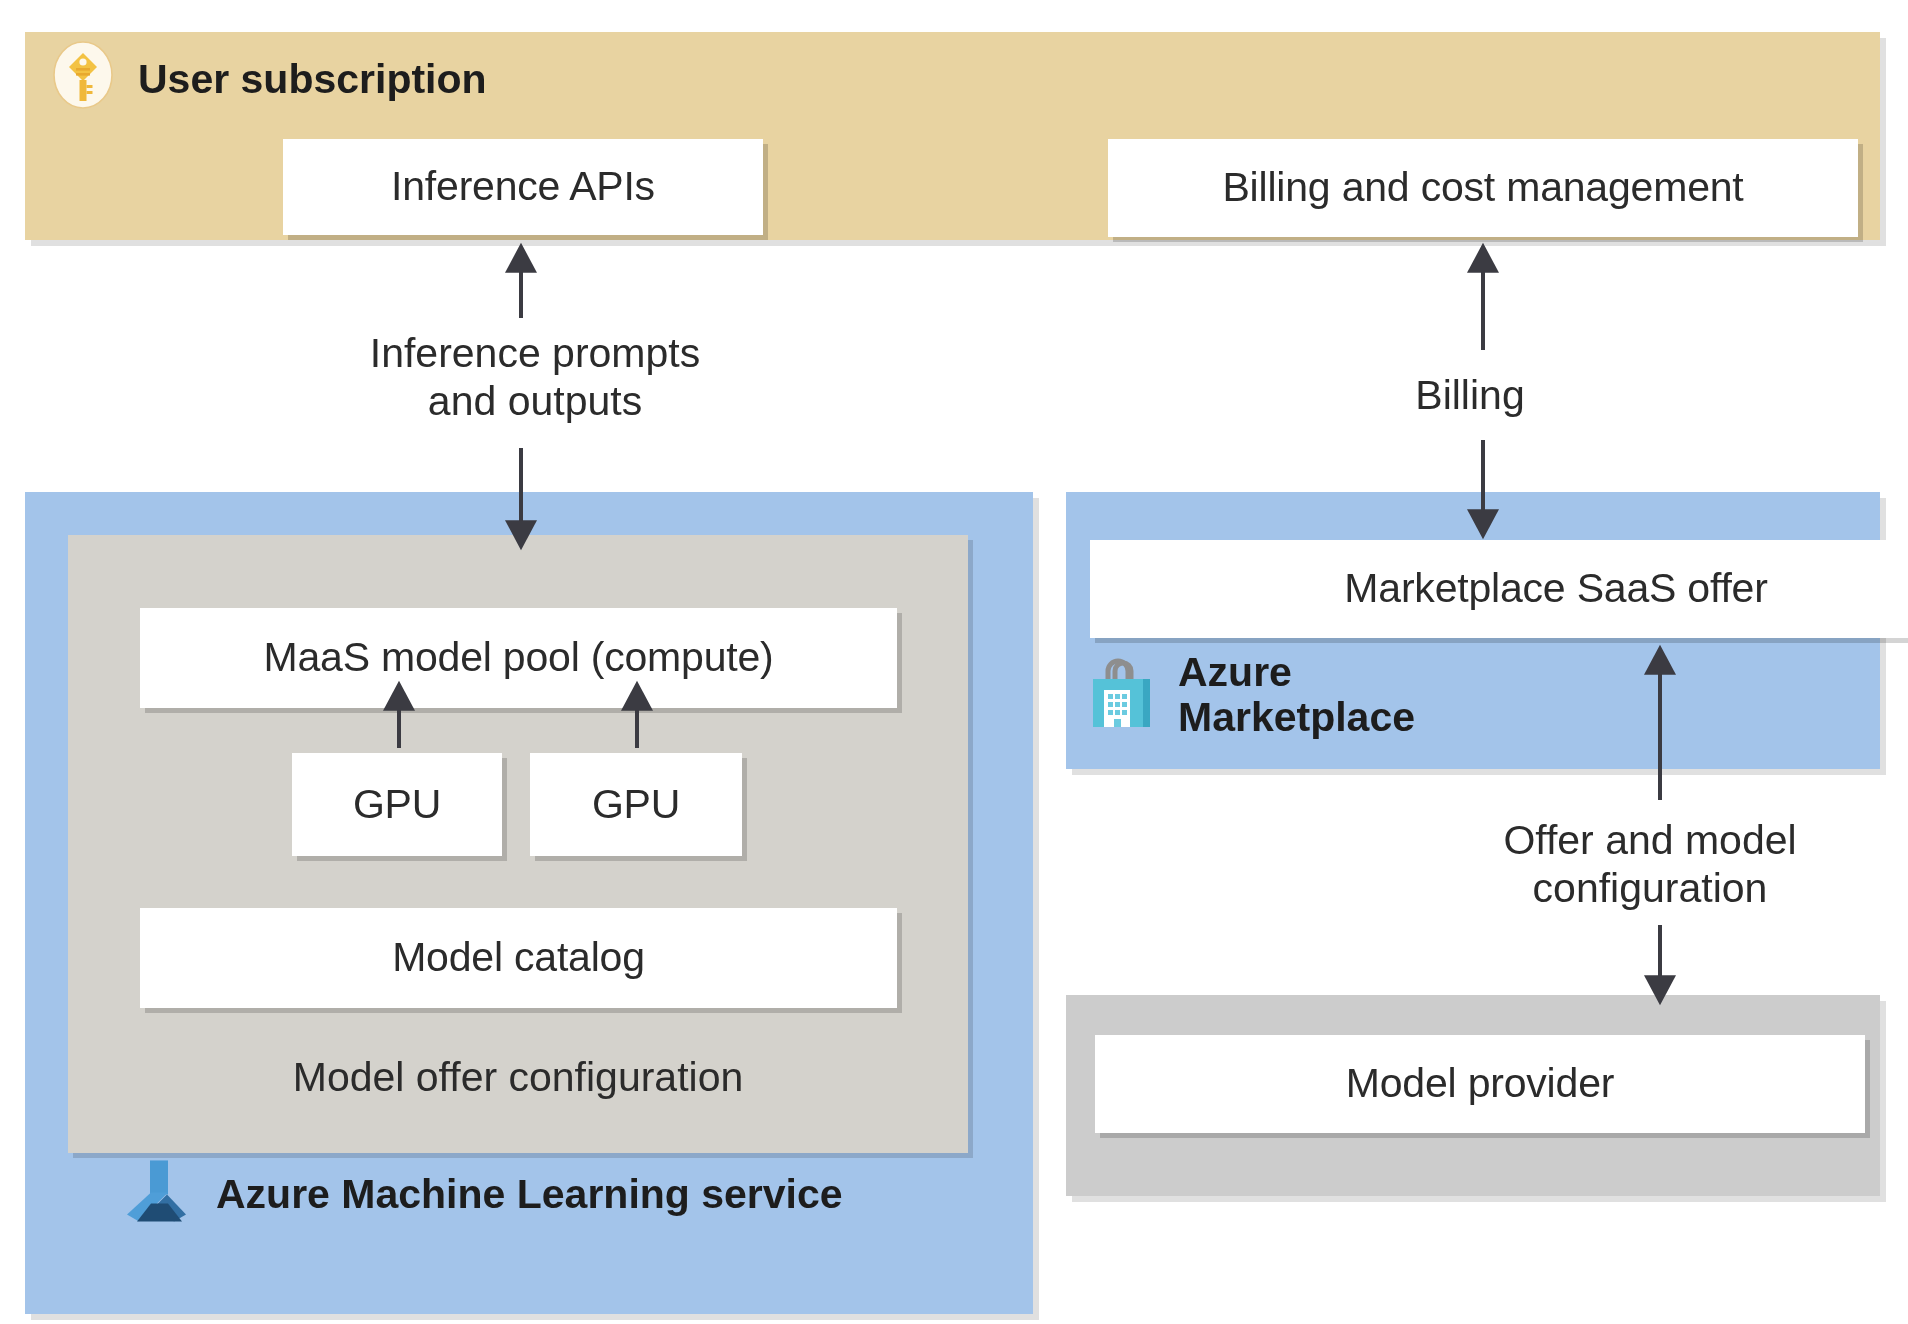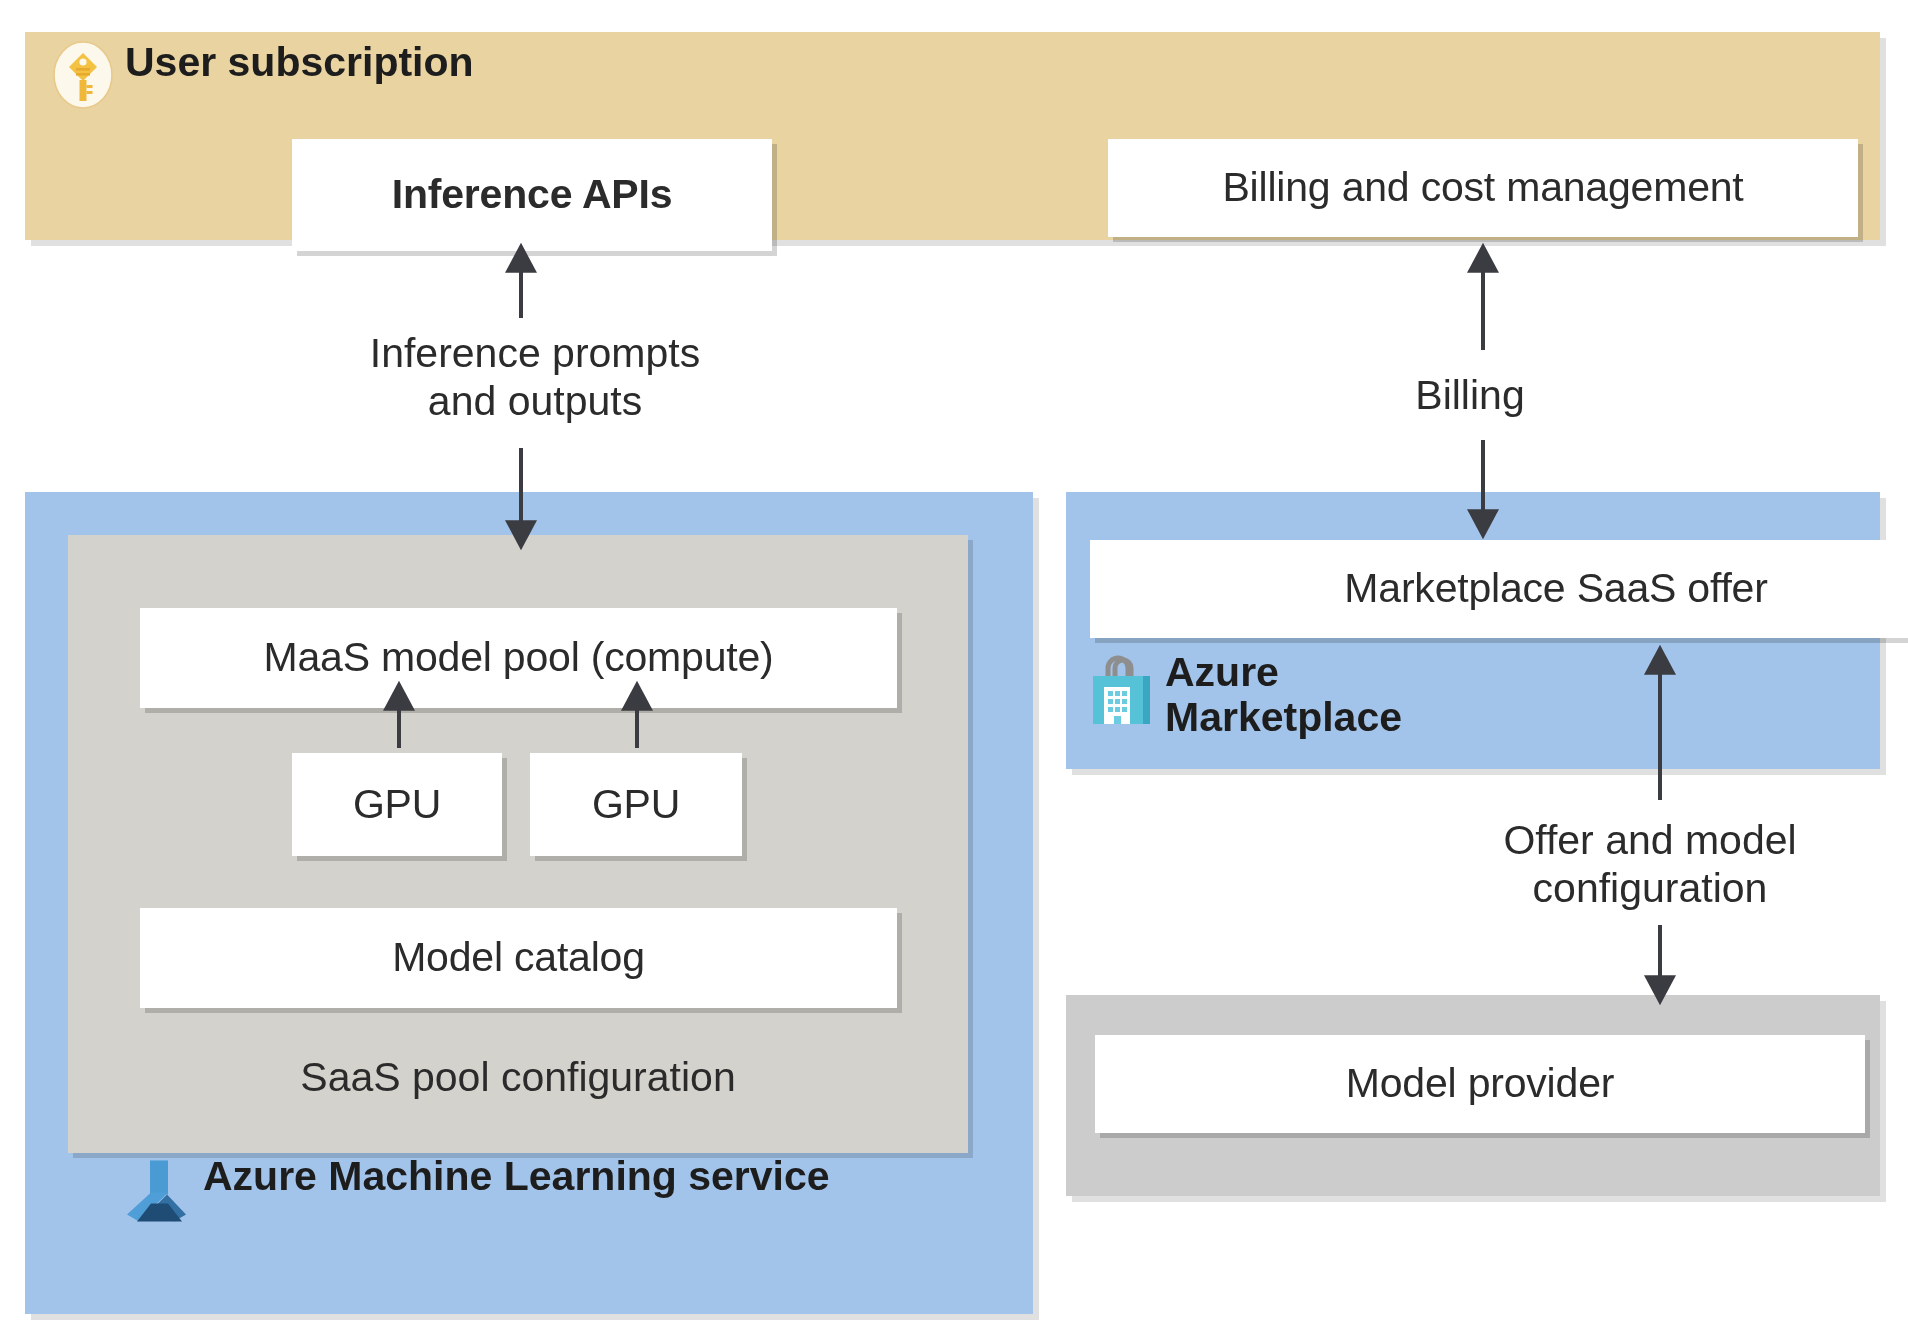--- a/index.html
+++ b/index.html
@@ -55,22 +55,22 @@
     font-size: 41px;
     line-height: 1.16;
     text-align: center;
     white-space: pre-line;
   }
 
   
   .panel-title {
     position: absolute;
     display: flex;
-    align-items: flex-start;
-    gap: 11px;
+    align-items: center;
+    gap: 24px;
     color: #1d1d1d;
     font-size: 41px;
     font-weight: bold;
     line-height: 1.1;
   }
   .panel-title .title-text { white-space: pre-line; }
 
   
   .inner-label {
     position: absolute;
@@ -106,33 +106,33 @@
         <rect x="24" y="28" width="14" height="2.6" fill="#e8a92f"></rect>
         <rect x="24" y="33" width="14" height="2.6" fill="#e8a92f"></rect>
         <rect x="27.5" y="40" width="7" height="21" fill="#f0b83b"></rect>
         <rect x="34.5" y="45" width="6" height="3" fill="#f0b83b"></rect>
         <rect x="34.5" y="51" width="6" height="3" fill="#f0b83b"></rect>
       </svg>
     </span>
     <span class="title-text">User subscription</span>
   </div>
 
-  <div class="node" style="left:292px; top:139px; width:480px; height:112px;font-weight:bold;">
+  <div class="node" style="left:283px; top:139px; width:480px; height:96px;">
     <span>Inference APIs</span>
   </div>
 
   <div class="node" style="left:1108px; top:139px; width:750px; height:98px;">
     <span>Billing and cost management</span>
   </div>
 
   <div class="panel panel-blue" style="left:25px; top:492px; width:1008px; height:822px;"></div>
 
   <div class="panel panel-gray" style="left:68px; top:535px; width:900px; height:618px; box-shadow:5px 5px 0 rgba(0,0,0,0.14);"></div>
 
-  <div class="inner-label" style="left:68px; top:1054px; width:900px;">SaaS pool configuration</div>
+  <div class="inner-label" style="left:68px; top:1054px; width:900px;">Model offer configuration</div>
 
   <div class="node" style="left:140px; top:573px; width:757px; height:100px;margin-top:35px;">
     <span>MaaS model pool (compute)</span>
   </div>
 
   <div class="node" style="left:292px; top:753px; width:210px; height:103px;">
     <span>GPU</span>
   </div>
 
   <div class="node" style="left:530px; top:753px; width:212px; height:103px;">

